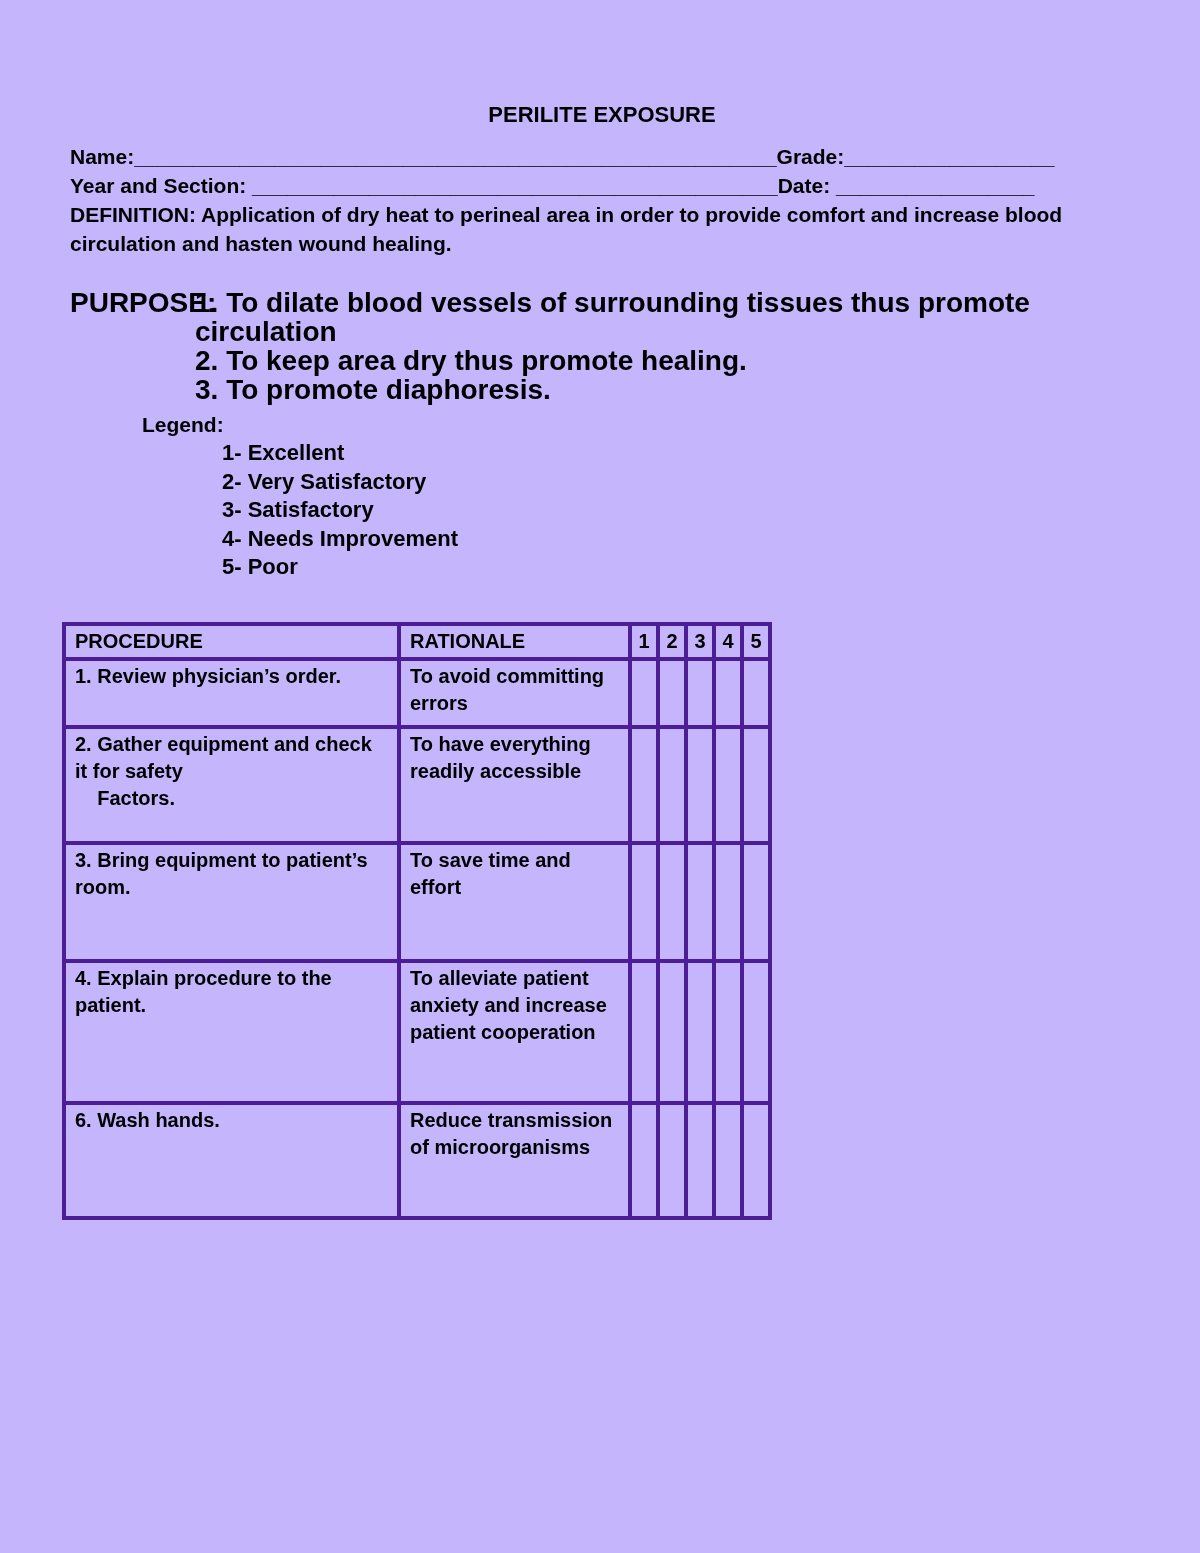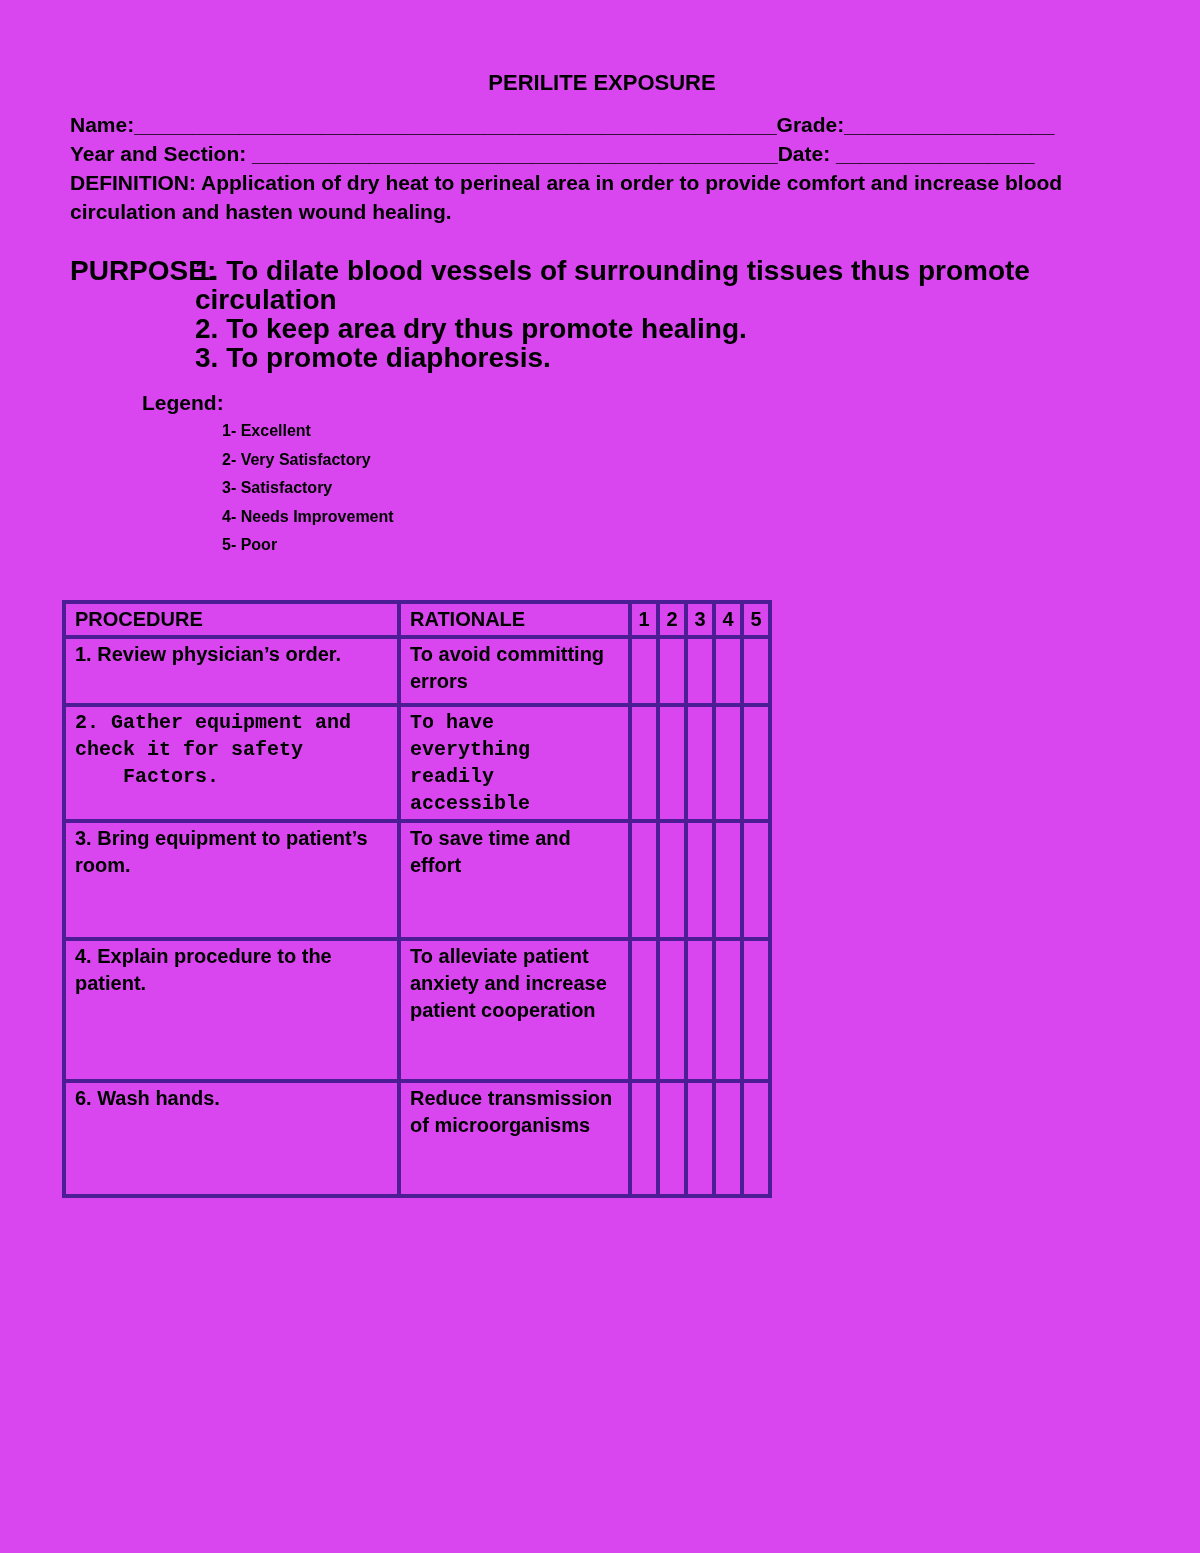--- a/index.html
+++ b/index.html
@@ -6,22 +6,22 @@
   html, body { background: #ffffff; }
   body {
     font-family: "Liberation Sans", sans-serif;
     color: #000000;
     font-weight: bold;
   }
   .page {
     position: relative;
     width: 1200px;
     height: 1553px;
-    background: #d946ef;
-    padding: 70px 66px 30px 70px;
+    background: #c4b5fd;
+    padding: 102px 66px 30px 70px;
     overflow: hidden;
   }
   .doc-title {
     text-align: center;
     font-size: 22px;
     margin-bottom: 14px;
   }
   .form-line {
     font-size: 21px;
     line-height: 29px;
@@ -39,23 +39,23 @@
     line-height: 29px;
   }
   .block-label { width: 125px; flex: 0 0 125px; }
   .block-items div { white-space: pre-wrap; }
   .purpose-block { margin-bottom: 6px; }
   .two-col {
     display: flex;
     align-items: flex-start;
   }
   .materials-col { flex: 0 0 650px; margin-top: 32px; }
-  .legend-col { margin-left: 72px; margin-top: 10px; }
+  .legend-col { margin-left: 72px; margin-top: 0; }
   .legend-label { font-size: 21px; line-height: 29px; }
-  .legend-items { padding-left: 80px; font-size: 16px; line-height: 28.5px; }
+  .legend-items { padding-left: 80px; font-size: 22px; line-height: 28.5px; }
   .score-table {
     border-collapse: collapse;
     table-layout: fixed;
     margin-top: 40px;
     margin-left: -8px;
   }
   .score-table col.c-proc { width: 335px; }
   .score-table col.c-rat  { width: 231px; }
   .score-table col.c-s    { width: 28px; }
   .score-table th, .score-table td {
@@ -66,21 +66,21 @@
     text-align: left;
     padding: 2px 8px 2px 9px;
     font-weight: bold;
   }
   .score-table th.num, .score-table td.score {
     padding: 2px 2px;
     text-align: center;
   }
   .score-table td { white-space: pre-wrap; }
   .r1 td { height: 68px; }
-  .r2 td { height: 116px; font-family: Liberation Mono, monospace; }
+  .r2 td { height: 116px; }
   .r3 td { height: 118px; }
   .r4 td { height: 142px; }
   .r5 td { height: 146px; }
   .r6 td { height: 115px; }
   .r7 td { height: 168px; }
 </style>
 </head>
 <body>
 
 <div class="page">

